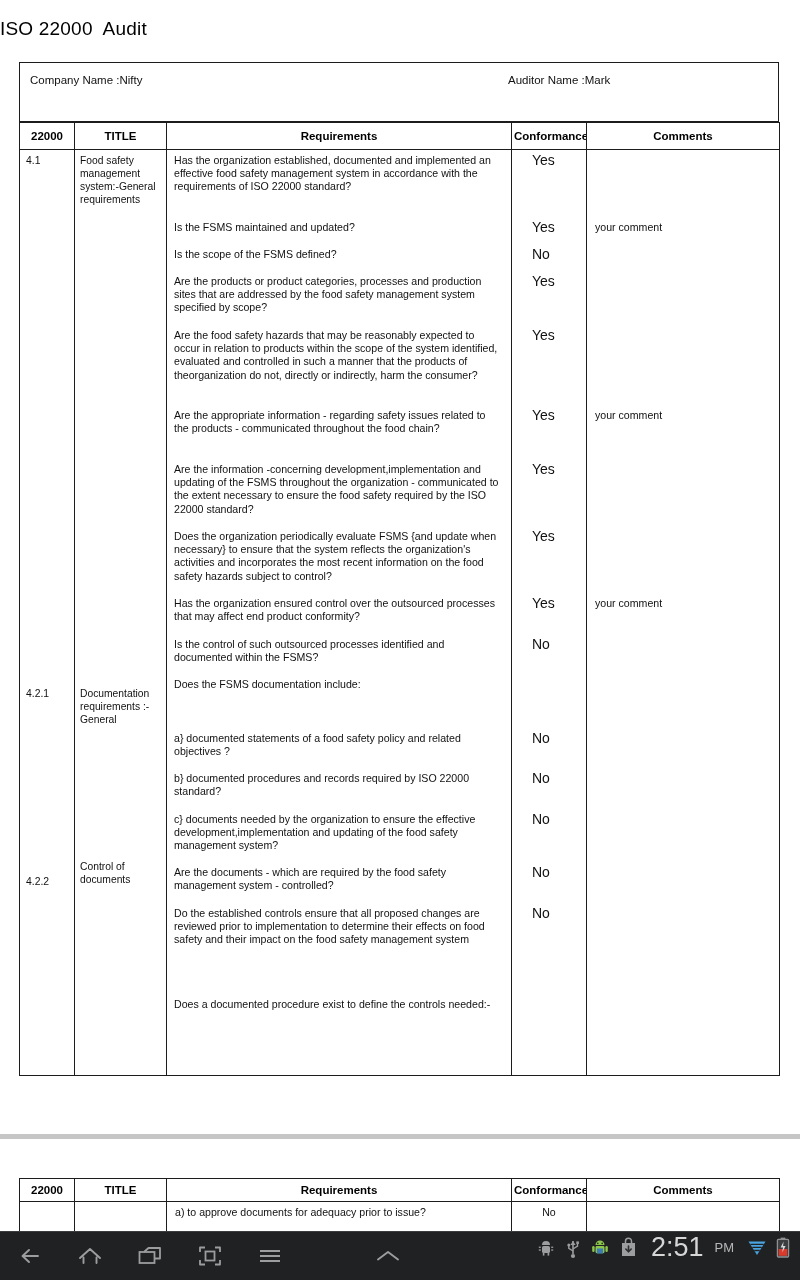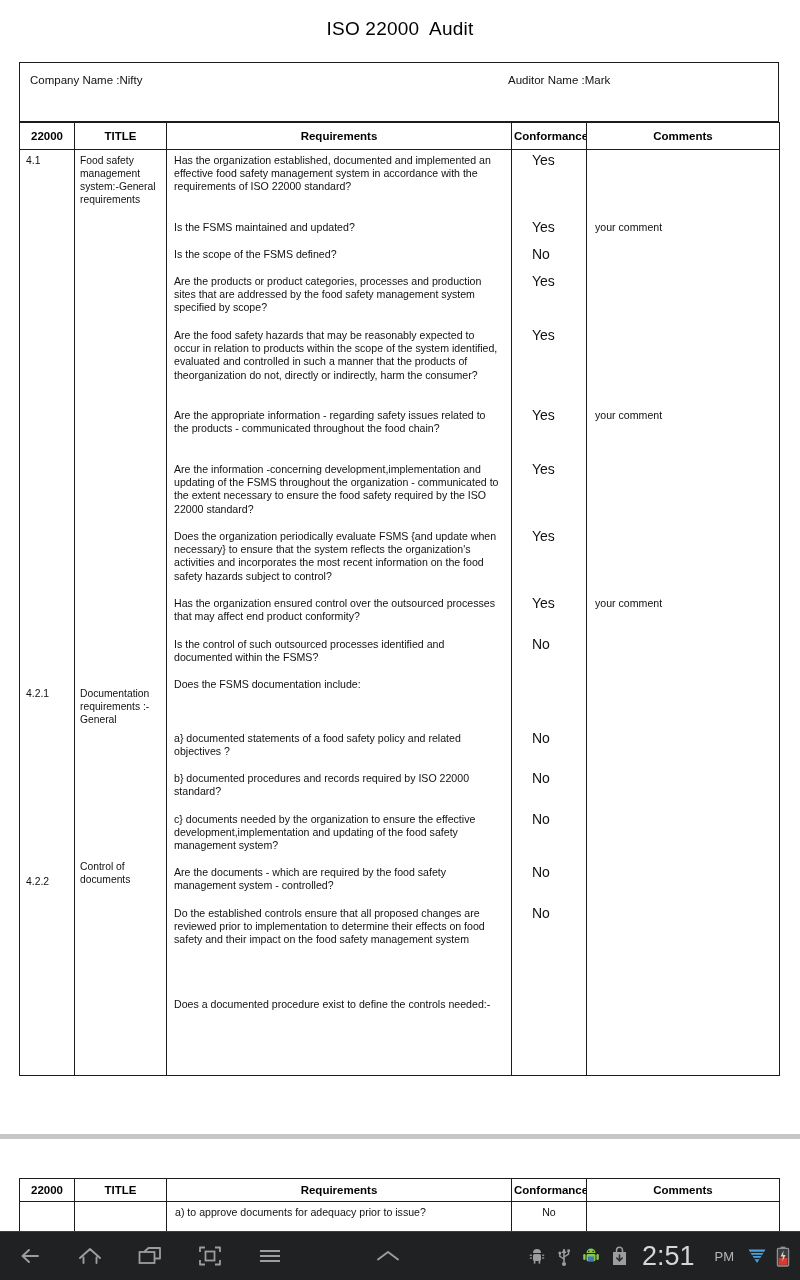--- a/index.html
+++ b/index.html
@@ -13,21 +13,21 @@
     position: relative;
     width: 800px; height: 1280px;
     background: #ffffff;
   }
 
   
   .doc-title {
     position: absolute;
     left: 0; top: 18px;
     width: 800px;
-    text-align: center;
+    text-align: left;
     font-size: 19px;
     color: #000;
     letter-spacing: 0.2px;
     white-space: pre;
   }
 
   
   .sheet1 {
     position: absolute;
     left: 19px; top: 62px;
@@ -148,40 +148,40 @@
   table.audit2 td.ctr { text-align: center; padding-left: 0; padding-right: 0; }
 
   
   .navbar {
     position: absolute;
     left: 0; bottom: 0;
     width: 800px; height: 48px;
     background: #1f2123;
     border-top: 1px solid #3a3c3e;
     display: flex;
-    align-items: center;
+    align-items: flex-start;
     gap: 12px;
   }
   .nav-left { display: flex; align-items: center; }
   .nav-btn {
     width: 60px; height: 48px;
     display: flex; align-items: center; justify-content: center;
   }
   .nav-spacer { flex: 1; }
   .nav-right {
     display: flex; align-items: center;
     padding-right: 10px; gap: 9px;
   }
   .sysicon { display: flex; align-items: center; justify-content: center; }
   .clock {
     color: #d6d6d6; font-size: 27px; font-weight: 300;
     letter-spacing: 0px; margin-left: 4px; margin-right: 1px;
     font-family: "Liberation Sans", sans-serif;
   }
-  .ampm { color: #b6b6b6; font-size: 13px; margin-left: 10px; margin-right: 4px; }
+  .ampm { color: #b6b6b6; font-size: 13px; margin-left: 1px; margin-right: 4px; }
 </style>
 </head>
 <body>
 
 <div id="page">
 
   <div class="doc-title">ISO 22000  Audit</div>
 
   <div class="sheet1">
 

